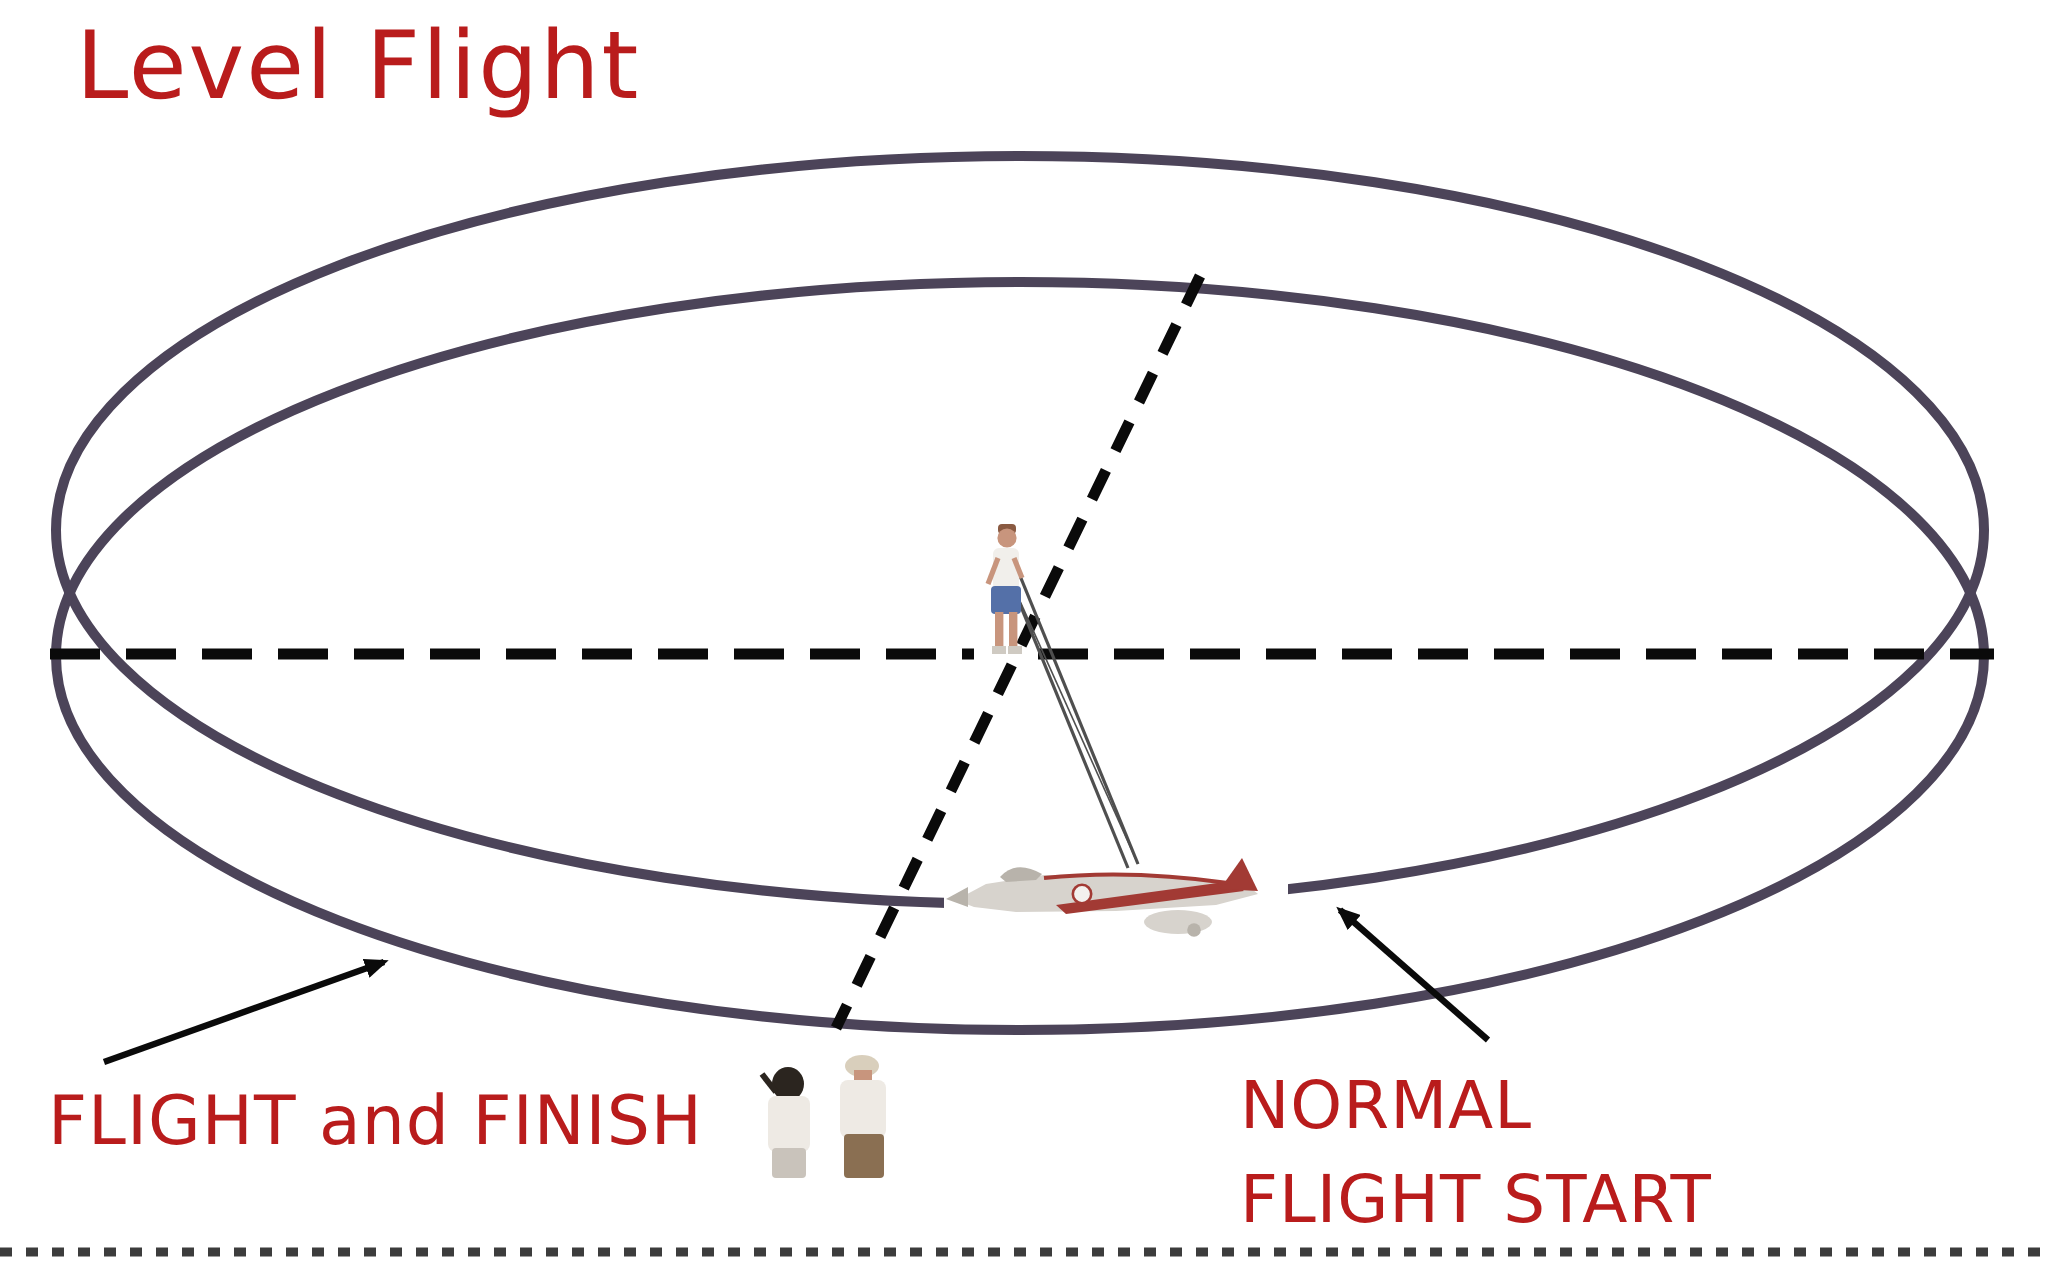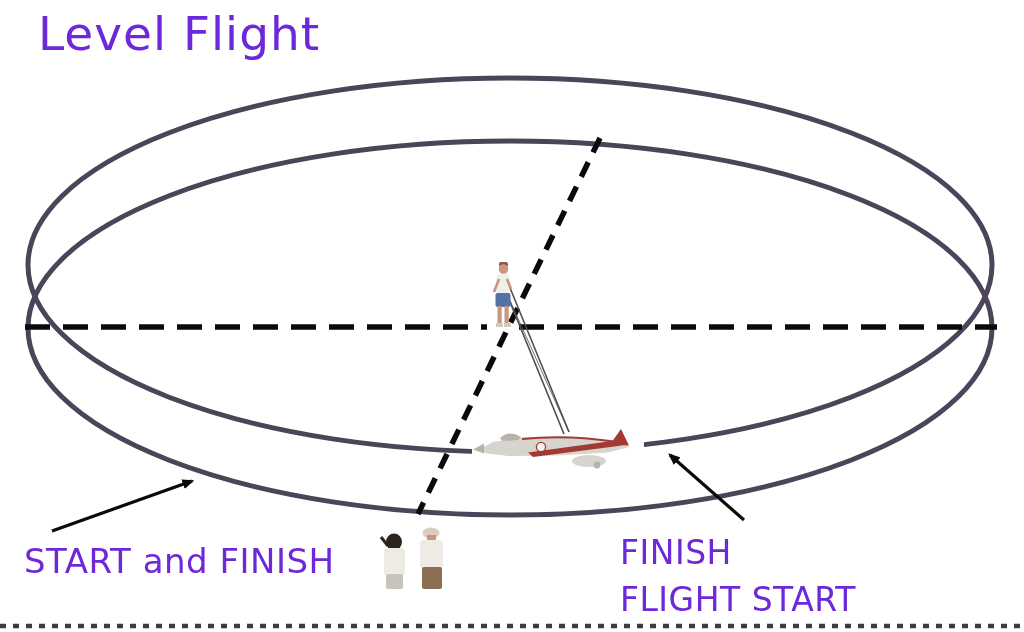--- a/index.html
+++ b/index.html
@@ -2,21 +2,21 @@
 <html><head>
 <meta charset="utf-8">
 <style>
   html,body { margin:0; padding:0; }
   body { width:1024px; height:632px; overflow:hidden; background:#ffffff; }
   .stage {
     position:relative; width:1024px; height:632px; background:#ffffff;
     font-family:"DejaVu Sans","Liberation Sans",sans-serif;
   }
   .stage svg { position:absolute; left:0; top:0; }
-  .txt { position:absolute; color:#6d28d9; white-space:nowrap; }
+  .txt { position:absolute; color:#b91c1c; white-space:nowrap; }
   .title { left:38px; top:6px; font-size:47px; letter-spacing:1px; }
   .start-label { left:24px; top:541px; font-size:34px; letter-spacing:0.5px; }
   .normal-label { left:620px; top:529px; font-size:33px; line-height:47px; letter-spacing:0.5px; }
 </style>
 </head>
 <body>
 
 <div class="stage">
 
   <svg width="1024" height="632" viewBox="0 0 1024 632">
@@ -85,20 +85,20 @@
     </g>
 
     <line x1="52" y1="531" x2="192" y2="481" stroke-width="3.2" marker-end="url(#ah)" stroke="#0a0a0a"></line>
     <line x1="744" y1="520" x2="670" y2="455" stroke-width="3.2" marker-end="url(#ah)" stroke="#0a0a0a"></line>
 
     <line x1="0" y1="626" x2="1024" y2="626" stroke-width="4.5" stroke-dasharray="6 7" stroke="#3c3c3c"></line>
   </svg>
 
   <div class="txt title">Level Flight</div>
 
-  <div class="txt start-label">START and FINISH</div>
+  <div class="txt start-label">FLIGHT and FINISH</div>
 
   <div class="txt normal-label">
-    <div>FINISH</div>
+    <div>NORMAL</div>
     <div>FLIGHT START</div>
   </div>
 
 </div>
 
 </body></html>

